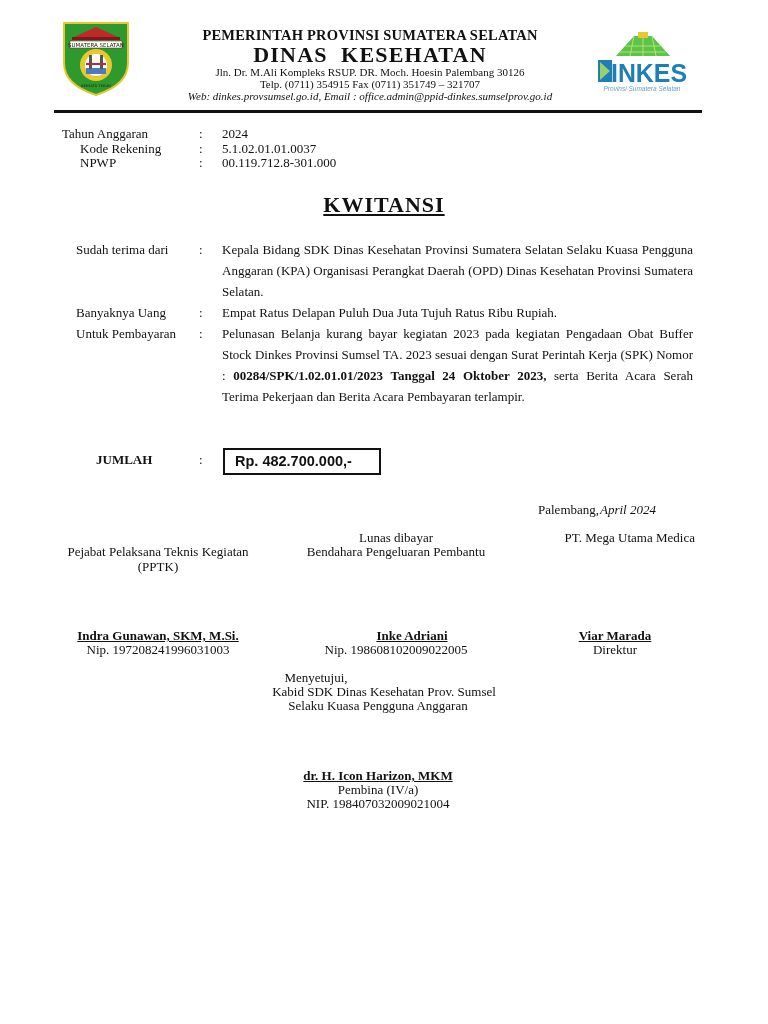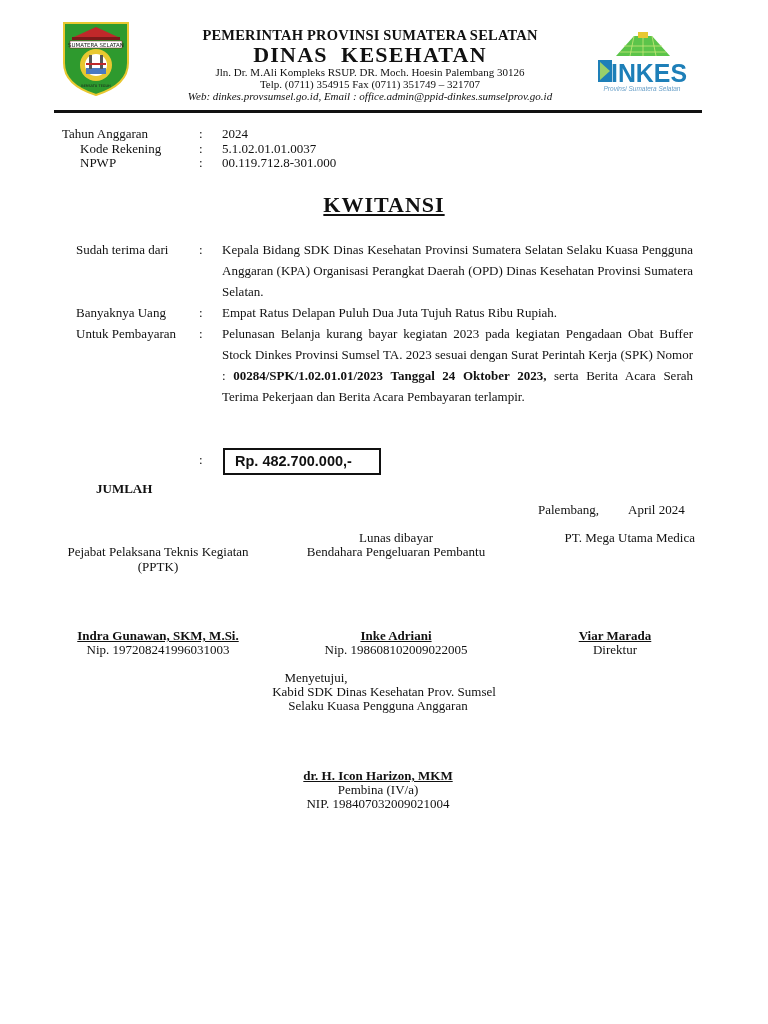--- a/index.html
+++ b/index.html
@@ -23,21 +23,21 @@
   .meta-colon { font-size: 13px; }
   .meta-val { font-size: 13px; }
 
   .title { left: 0; width: 768px; top: 192px; text-align: center; font-size: 22px; font-weight: bold; text-decoration: underline; letter-spacing: 1px; }
 
   .row-label { left: 62px; font-size: 13px; margin-left: 14px; }
   .row-colon { left: 199px; font-size: 13px; }
   .row-text { left: 222px; width: 471px; font-size: 13px; line-height: 21px; text-align: justify; }
   .row-text b { font-weight: bold; }
 
-  .jumlah-label { left: 96px; top: 452px; font-size: 13px; font-weight: bold; margin-top: 29px; }
+  .jumlah-label { left: 96px; top: 452px; font-size: 13px; font-weight: bold; }
   .jumlah-colon { left: 199px; top: 452px; font-size: 13px; }
   .jumlah-box { left: 223px; top: 448px; width: 158px; height: 27px; border: 2.5px solid #111; font-size: 14.5px; font-weight: bold; padding: 3px 0 0 10px; font-family: "Liberation Sans", sans-serif; }
 
   .sig { font-size: 13px; text-align: center; white-space: nowrap; }
   .sig-name { font-weight: bold; text-decoration: underline; }
 </style>
 </head>
 <body>
 
 <div class="abs logo-left">
@@ -103,34 +103,34 @@
 
 <div class="abs row-label" style="top:326px;">Untuk Pembayaran</div>
 <div class="abs row-colon" style="top:326px;">:</div>
 <div class="abs row-text" style="top:323px;"><span>Pelunasan Belanja kurang bayar kegiatan 2023 pada kegiatan Pengadaan Obat Buffer Stock Dinkes Provinsi Sumsel TA. 2023 sesuai dengan  Surat Perintah Kerja (SPK) Nomor : </span><b>00284/SPK/1.02.01.01/2023 Tanggal 24 Oktober 2023,</b><span> serta Berita Acara Serah Terima Pekerjaan dan Berita Acara Pembayaran terlampir.</span></div>
 
 <div class="abs jumlah-label">JUMLAH</div>
 <div class="abs jumlah-colon">:</div>
 <div class="abs jumlah-box">Rp. 482.700.000,-</div>
 
 <div class="abs sig" style="left:538px; top:502px;">Palembang,</div>
-<div class="abs sig" style="left:628px; top:502px;">April 2024</div>
+<div class="abs sig" style="left:600px; top:502px;font-style:italic;">April 2024</div>
 
 <div class="abs sig" style="left:50px; width:216px; top:544px;">Pejabat Pelaksana Teknis Kegiatan</div>
 <div class="abs sig" style="left:50px; width:216px; top:559px;">(PPTK)</div>
 
 <div class="abs sig" style="left:290px; width:212px; top:530px;">Lunas dibayar</div>
 <div class="abs sig" style="left:290px; width:212px; top:544px;">Bendahara Pengeluaran Pembantu</div>
 
 <div class="abs sig" style="left:535px; width:160px; top:530px; text-align:right;">PT. Mega Utama Medica</div>
 
 <div class="abs sig sig-name" style="left:50px; width:216px; top:628px;">Indra Gunawan, SKM, M.Si.</div>
 <div class="abs sig" style="left:50px; width:216px; top:642px;">Nip. 197208241996031003</div>
 
-<div class="abs sig sig-name" style="left:290px; width:212px; top:628px;">Inke Adriani</div>
+<div class="abs sig sig-name" style="left:306px; width:212px; top:628px;">Inke Adriani</div>
 <div class="abs sig" style="left:290px; width:212px; top:642px;">Nip. 198608102009022005</div>
 
 <div class="abs sig sig-name" style="left:540px; width:150px; top:628px;">Viar Marada</div>
 <div class="abs sig" style="left:540px; width:150px; top:642px;">Direktur</div>
 
 <div class="abs sig" style="left:0; width:632px; top:670px;">Menyetujui,</div>
 <div class="abs sig" style="left:0; width:768px; top:684px;">Kabid SDK Dinas Kesehatan Prov. Sumsel</div>
 <div class="abs sig" style="left:0; width:756px; top:698px;">Selaku Kuasa Pengguna Anggaran</div>
 
 <div class="abs sig sig-name" style="left:0; width:756px; top:768px;">dr. H. Icon Harizon, MKM</div>

